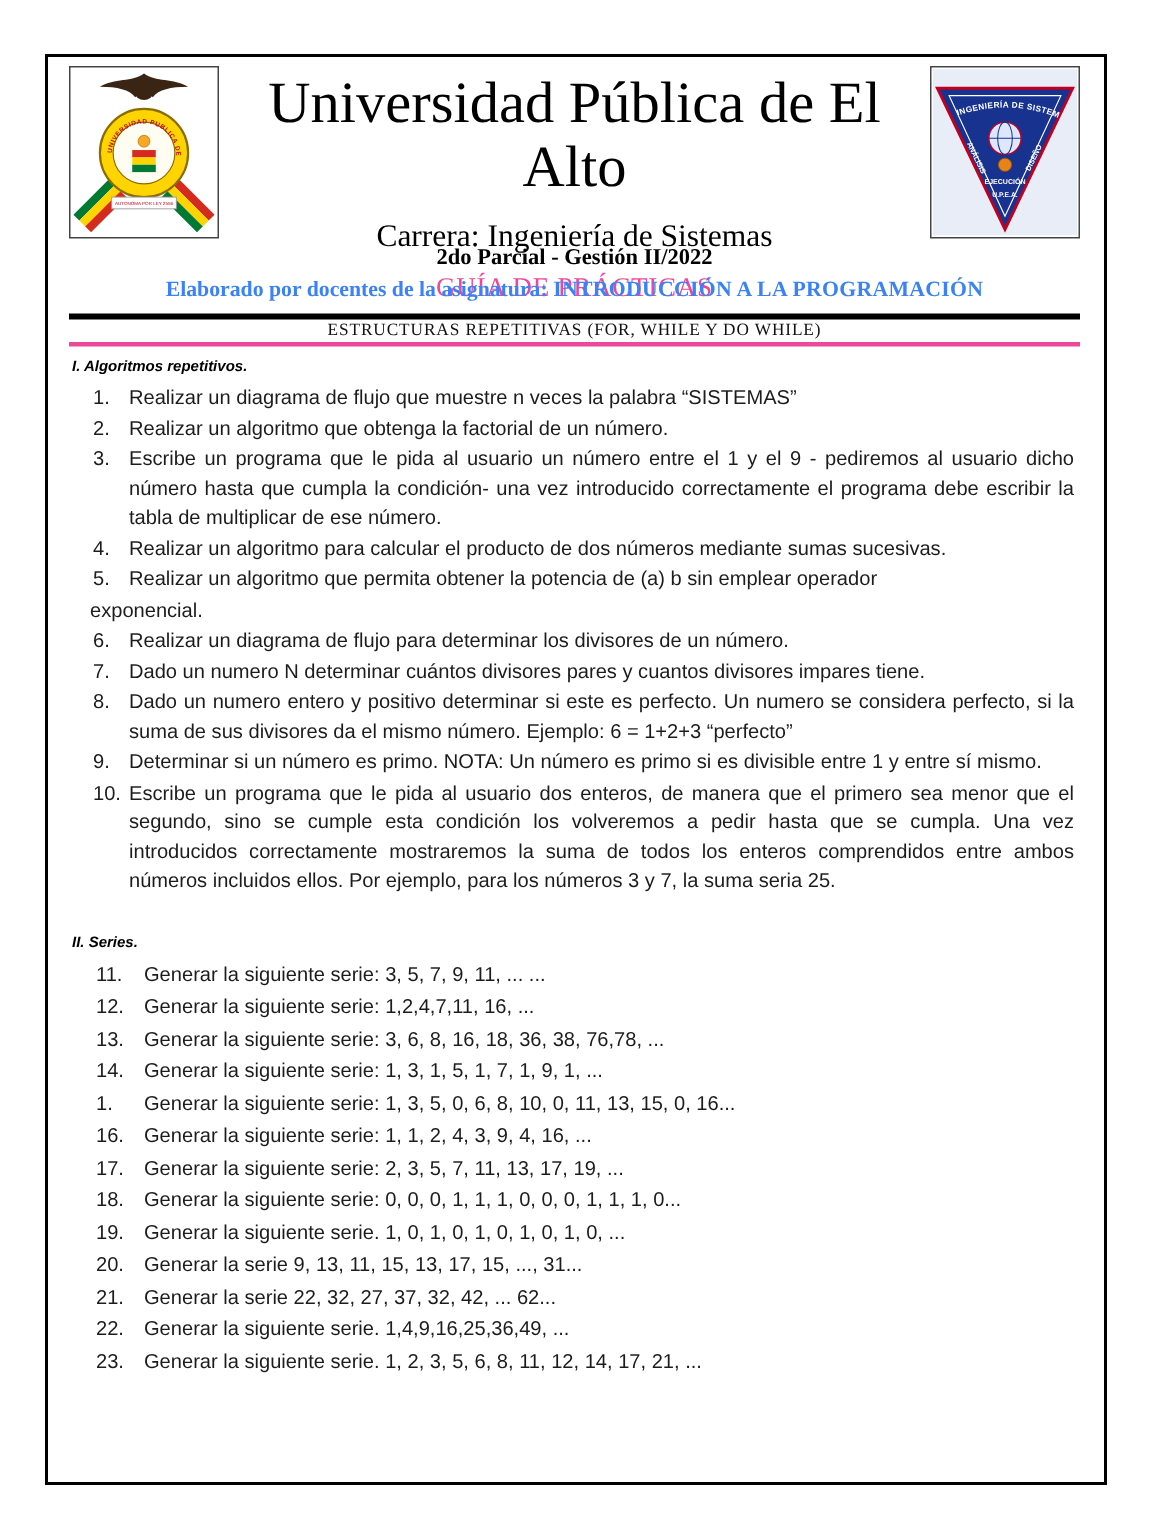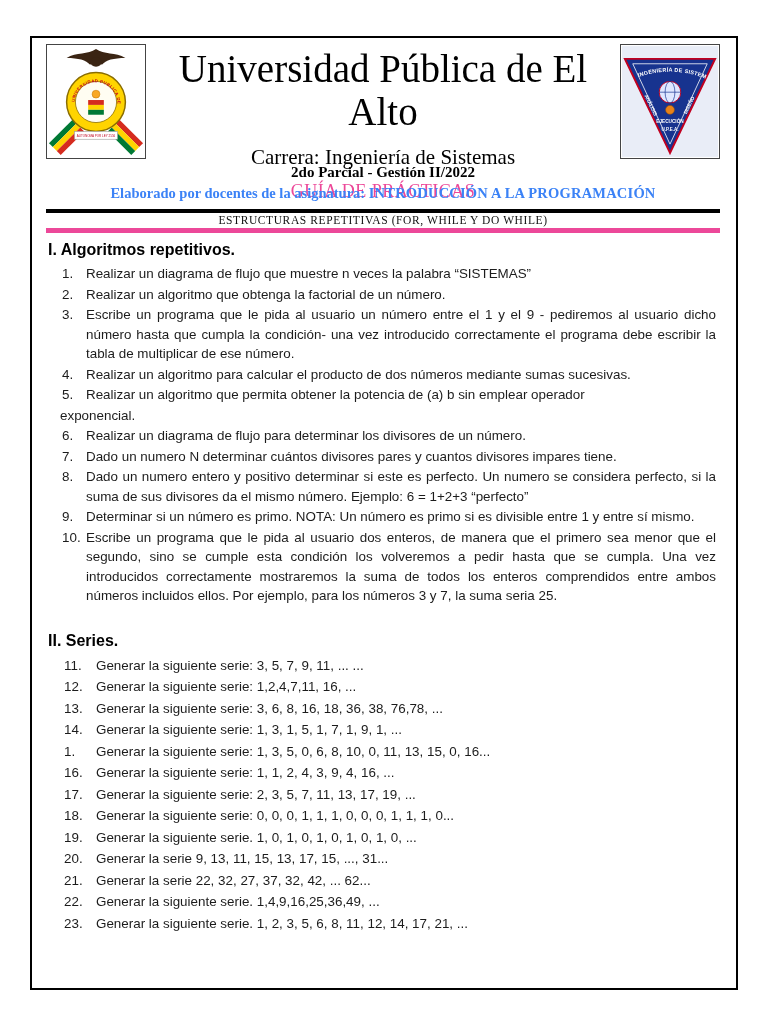--- a/index.html
+++ b/index.html
@@ -17,24 +17,24 @@
   .header-row{display:flex;align-items:flex-start;height:118px;}
   .logo-box{flex:0 0 100px;height:115px;border:1px solid #444;box-sizing:border-box;background:#fff;overflow:hidden;}
   .header-center{flex:1;text-align:center;padding-top:4px;}
   .uni-title{font-family:"Liberation Serif", serif;font-size:39px;color:#000;line-height:1.1;}
   .career{font-family:"Liberation Serif", serif;font-size:21px;margin-top:11px;color:#000;}
   .guide{font-family:"Liberation Serif", serif;font-size:18px;margin-top:11px;letter-spacing:.5px;color:#ec4899;}
   .parcial{font-family:"Liberation Serif", serif;font-weight:bold;font-size:15px;text-align:center;margin-top:2px;color:#000;}
   .elaborado{font-family:"Liberation Serif", serif;font-weight:bold;font-size:14.5px;text-align:center;margin-top:4px;color:#3b82f6;}
   .elaborado .course{letter-spacing:.2px;}
   
-  .topic-band{margin-top:7px;border-top:4px solid #000;border-bottom:5px solid #ec4899;padding:1px 0 2px 0;}
+  .topic-band{margin-top:7px;border-top:4px solid #000;border-bottom:3px solid #ec4899;padding:1px 0 2px 0;}
   .topic{font-family:"Liberation Serif", serif;font-size:11.5px;text-align:center;letter-spacing:.6px;color:#111;}
   
-  .sec-heading{font-weight:bold;font-size:16px;color:#000;}
+  .sec-heading{font-weight:bold;font-size:10px;color:#000;font-style:italic;}
   .sec1-heading{margin:8px 0 5px 2px;}
   .sec2-heading{margin:26px 0 6px 2px;}
   .item{display:flex;font-size:13.4px;line-height:19.5px;margin-bottom:1px;}
   .l1 .num{flex:0 0 24px;margin-left:16px;}
   .l1 .txt{flex:1;text-align:justify;padding-right:4px;}
   .cont{font-size:13.4px;line-height:19.5px;margin-left:14px;margin-bottom:1px;}
   .l2 .item{margin-bottom:1.5px;line-height:20px;}
   .l2 .num{flex:0 0 32px;margin-left:18px;}
   .l2 .txt{flex:1;}
   svg text{font-family:"Liberation Sans", sans-serif;}

